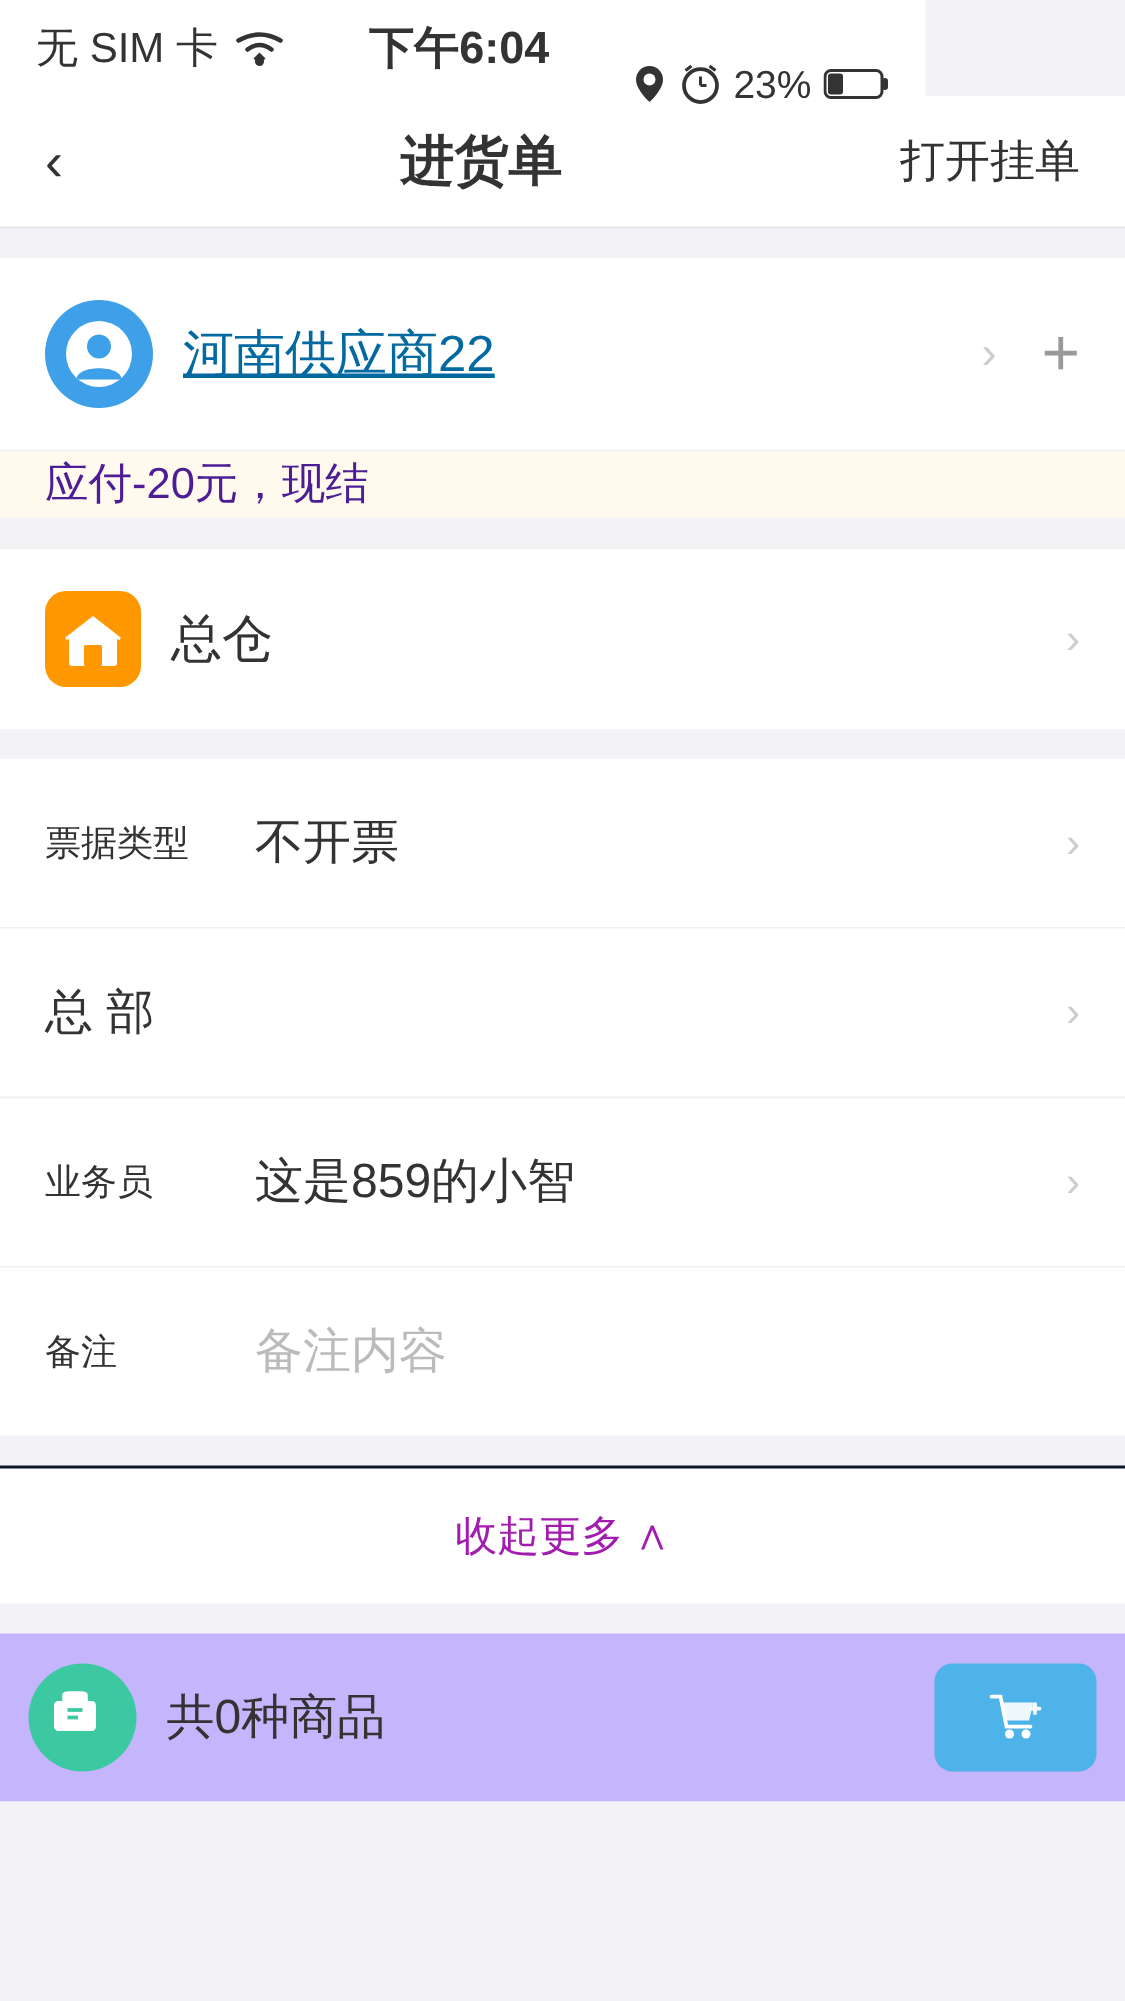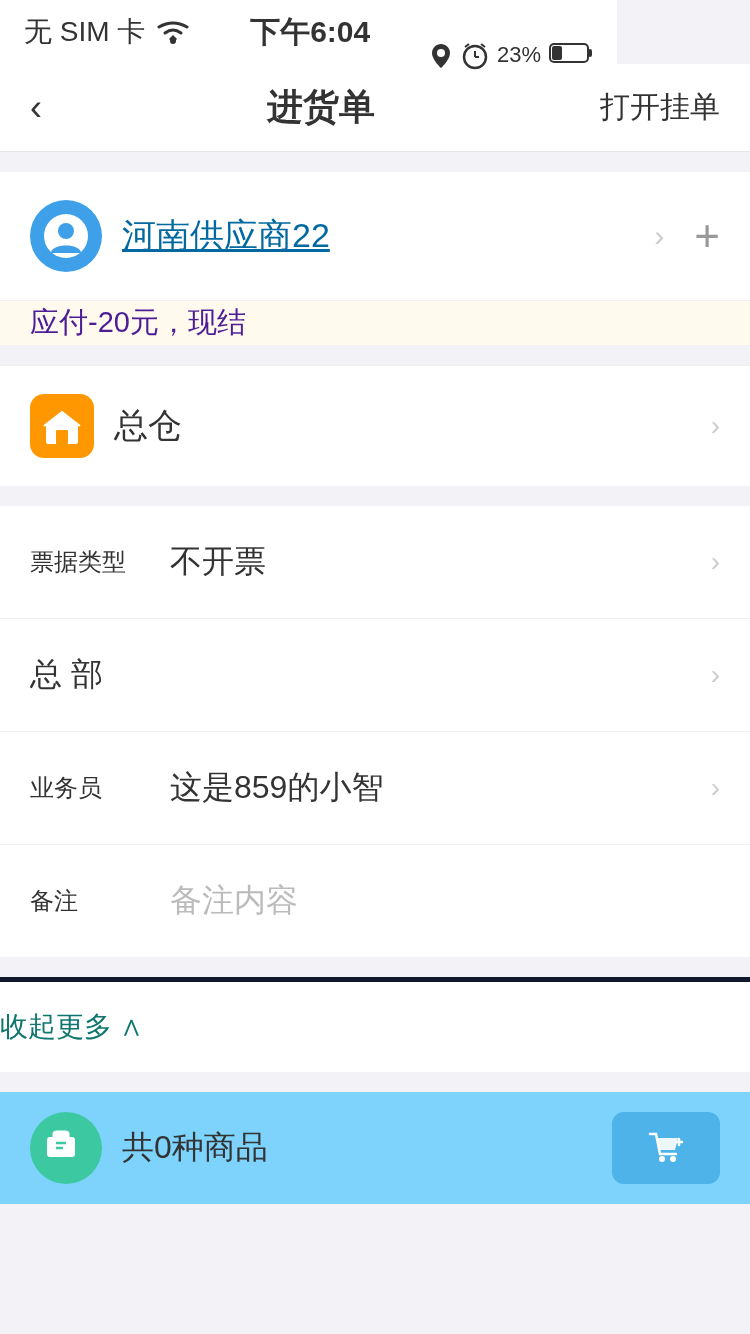--- a/index.html
+++ b/index.html
@@ -20,21 +20,21 @@
       background: #fff;
       display: flex;
       align-items: center;
       justify-content: space-between;
       padding: 0 24px;
       font-size: 28px;
       font-weight: 500;
     }
     .status-left { display: flex; align-items: center; gap: 10px; }
     .status-center { font-size: 30px; font-weight: 600; }
-    .status-right { display: flex; align-items: flex-start; gap: 8px; font-size: 22px; margin-top: 48px; }
+    .status-right { display: flex; align-items: center; gap: 8px; font-size: 26px; margin-top: 48px; }
 
     
     .nav-bar {
       width: 750px;
       height: 88px;
       background: #fff;
       display: flex;
       align-items: center;
       justify-content: space-between;
       padding: 0 30px;
@@ -175,33 +175,34 @@
     }
     .form-placeholder {
       flex: 1;
       font-size: 32px;
       color: #bbb;
     }
 
     
     .collapse-row {
       background: #fff;
+      text-align: center;
       padding: 26px 0;
       font-size: 28px;
-      color: #0f766e;
-      border-top: 5px solid #0f172a;
+      color: #a21caf;
+      border-top: 2px solid #0f172a;
       margin-top: 20px;
     }
 
     
     .bottom-bar {
-      background: #7dd3fc;
-      display: flex;
-      align-items: center;
-      padding: 20px 30px;
+      background: #c4b5fd;
+      display: flex;
+      align-items: center;
+      padding: 20px 19px;
       margin-top: 20px;
       min-height: 96px;
     }
     .product-icon-wrap {
       width: 72px;
       height: 72px;
       border-radius: 50%;
       background: #3cc8a0;
       display: flex;
       align-items: center;

